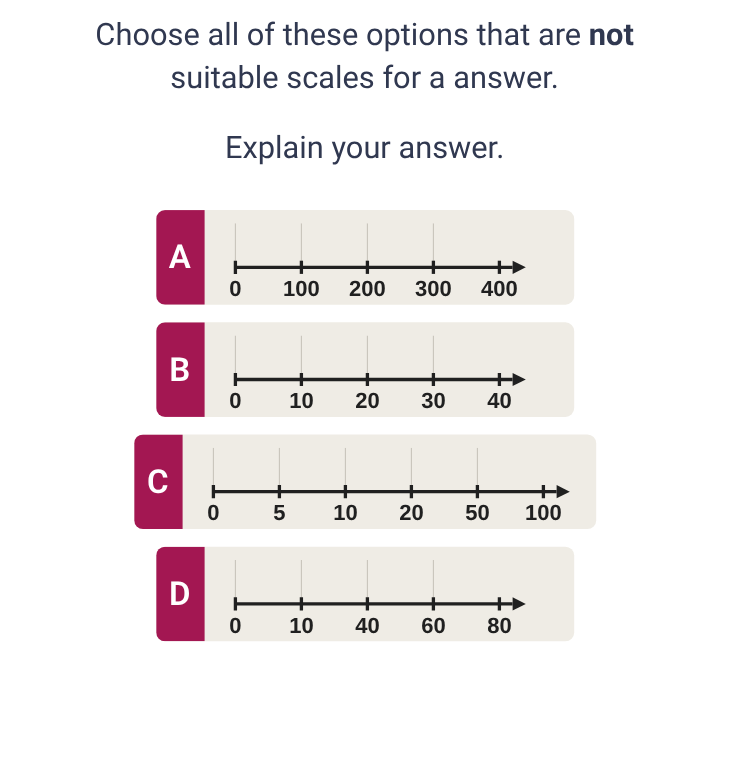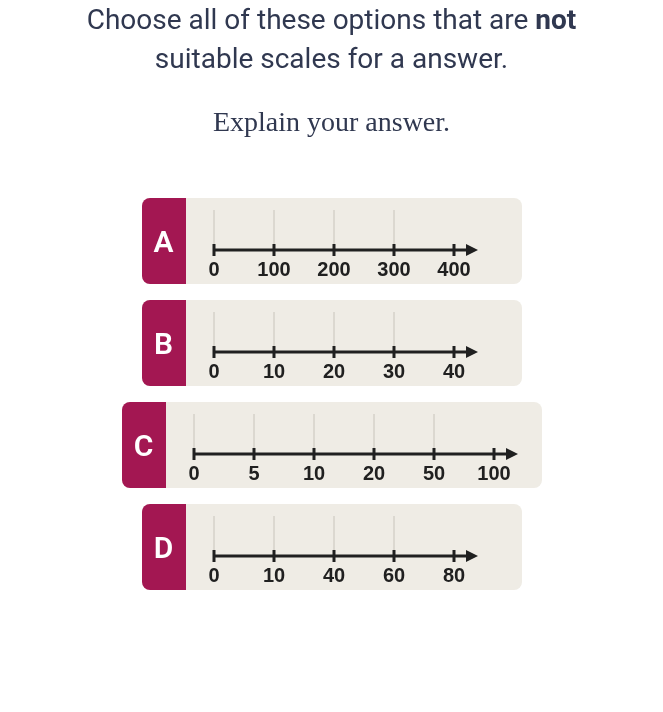--- a/index.html
+++ b/index.html
@@ -14,29 +14,28 @@
       background: #ffffff;
       color: #303850;
       overflow: hidden;
     }
     .question {
       text-align: center;
       font-size: 28px;
       line-height: 1.4;
       color: #303850;
       padding: 0 10px;
-      margin-top: 0;
+      margin-top: 12px;
     }
     .question-sub {
       text-align: center;
       font-size: 28px;
       color: #303850;
       margin-top: 28px;
-      margin-bottom: 60px;
-      font-family: Liberation Serif, serif;
+      margin-bottom: 40px;
     }
     .bold {
       font-weight: 700;
     }
     .options {
       display: flex;
       flex-direction: column;
       gap: 16px;
       align-items: center;
     }

